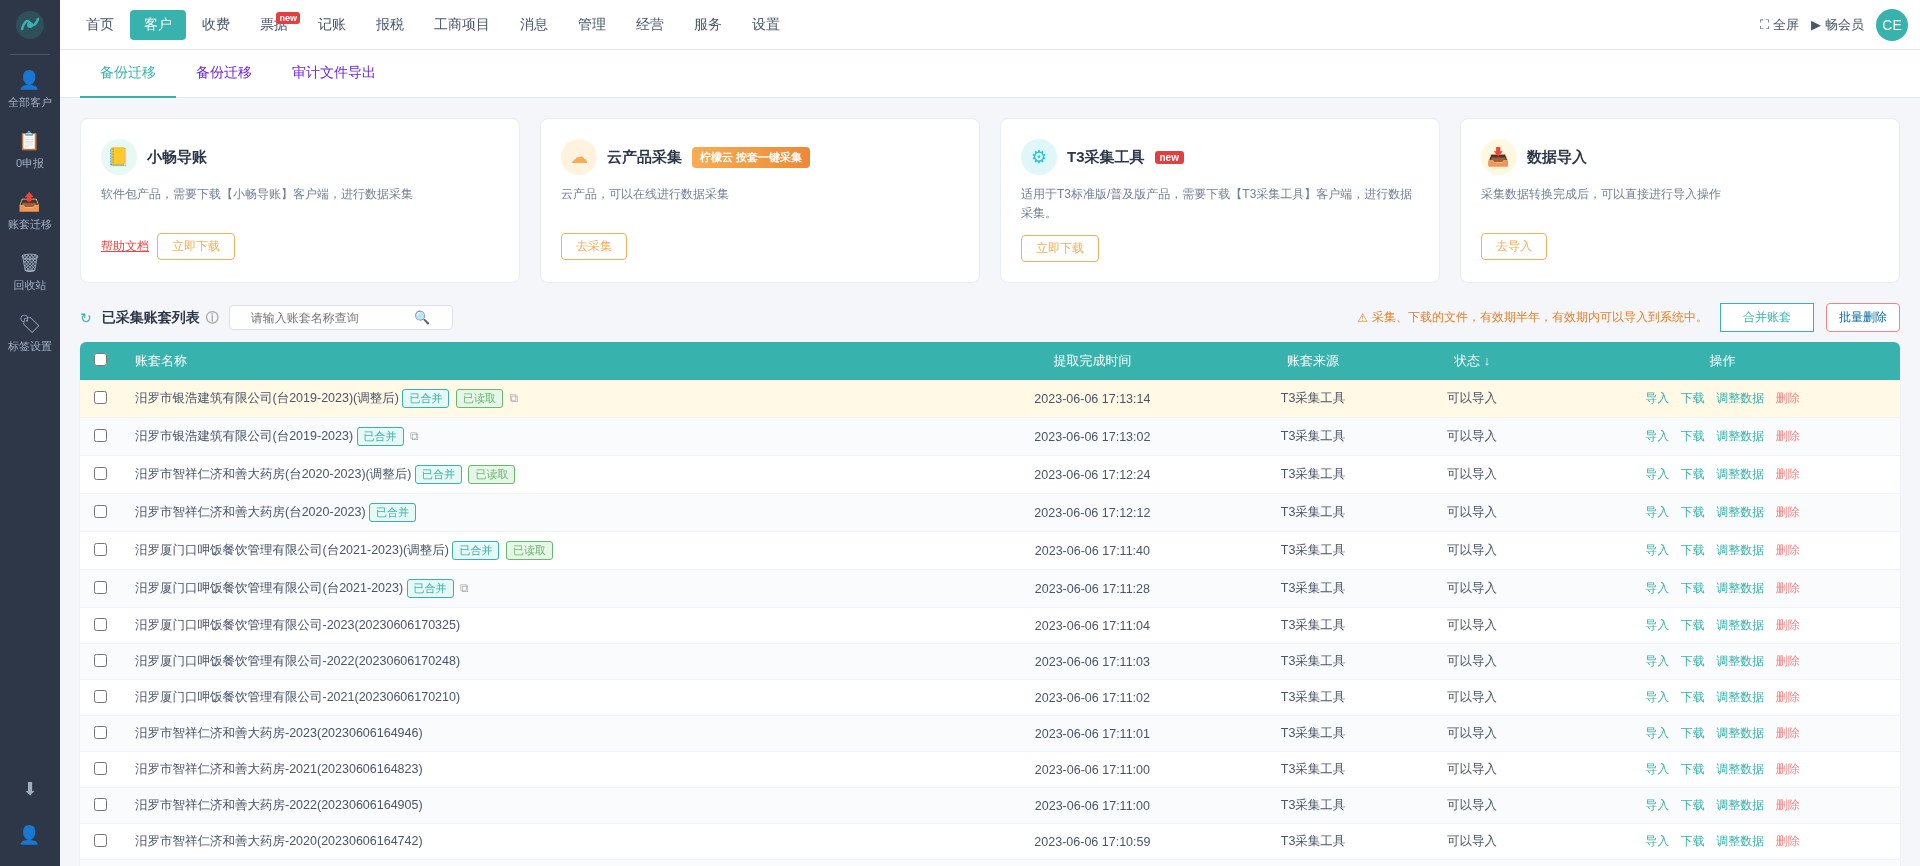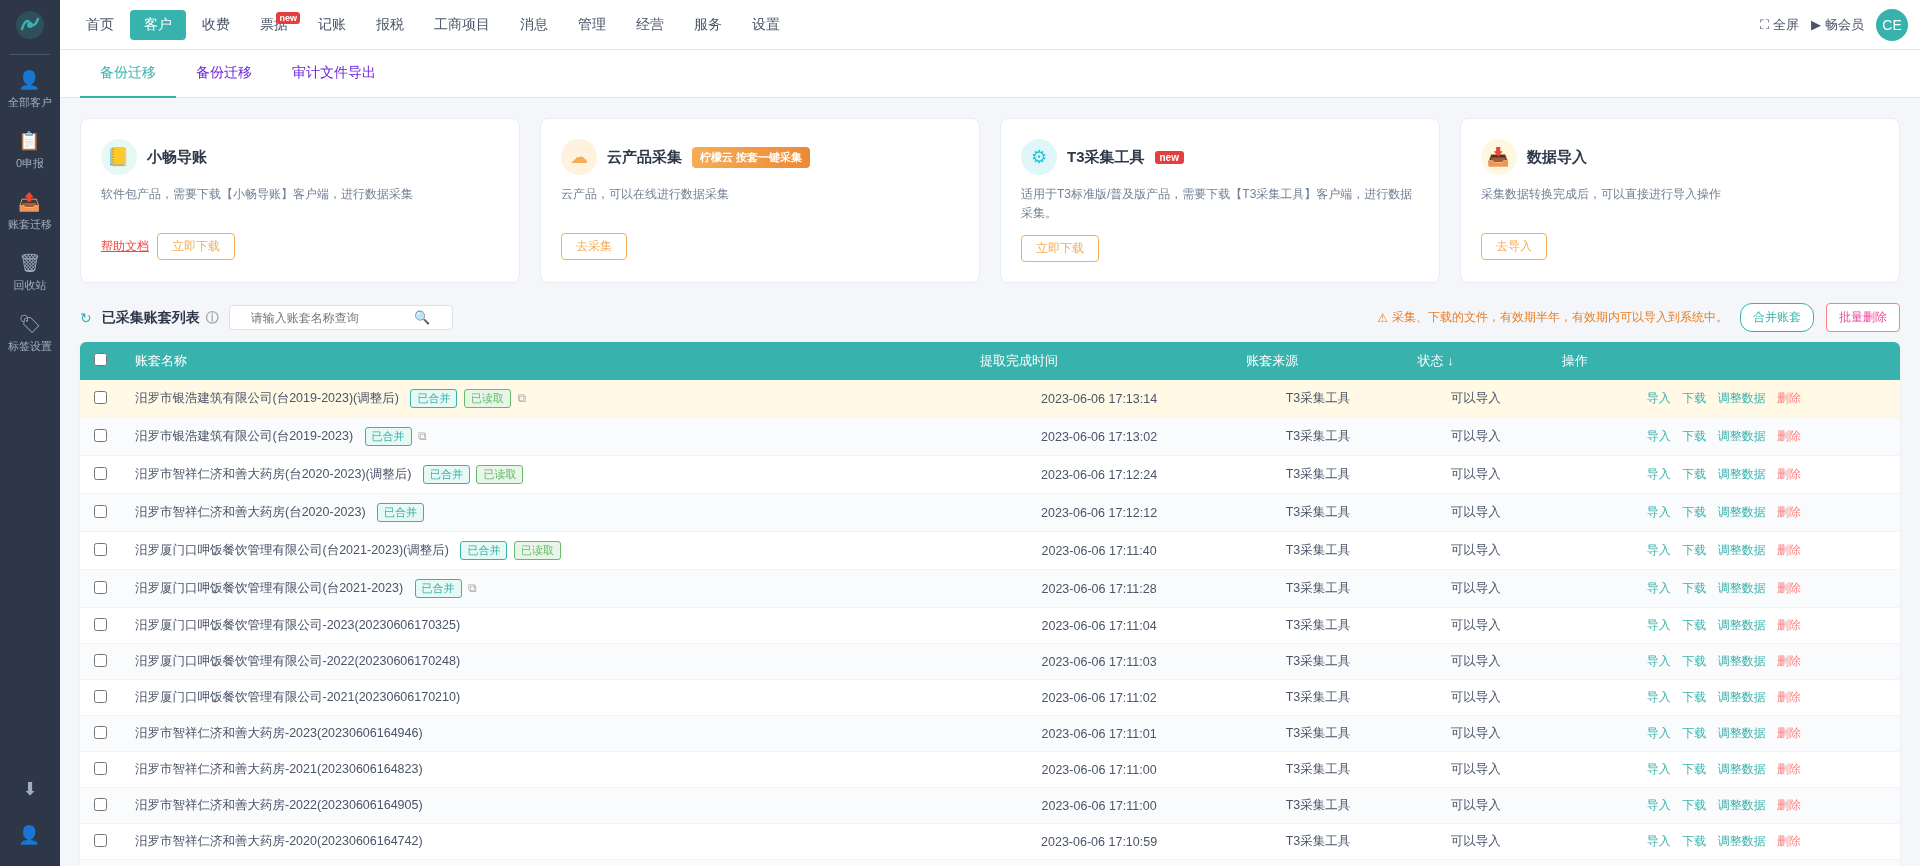--- a/index.html
+++ b/index.html
@@ -241,54 +241,54 @@
     .search-icon-btn { color: #999; cursor: pointer; }
     .table-header-right {
       display: flex;
       align-items: center;
       gap: 12px;
       font-size: 12px;
       color: #718096;
     }
     .warning-text { color: #e67e22; font-size: 12px; display: flex; align-items: center; gap: 4px; }
     .btn-merge {
-      padding: 5px 12px;
-      border-radius: 12px;
+      padding: 5px 22px;
+      border-radius: 0;
       border: 1px solid #38b2ac;
       color: #38b2ac;
       background: #fff;
       cursor: pointer;
       font-size: 12px;
     }
     .btn-batch-delete {
       padding: 5px 12px;
       border-radius: 4px;
       border: 1px solid #fc8181;
-      color: #ec4899;
+      color: #0369a1;
       background: #fff;
       cursor: pointer;
       font-size: 12px;
     }
 
     
     .data-table {
       width: 100%;
       border-collapse: collapse;
       background: #fff;
       border-radius: 6px;
       overflow: hidden;
       box-shadow: 0 1px 3px rgba(0,0,0,0.05);
     }
     .data-table thead tr {
       background: #38b2ac;
       color: #fff;
     }
     .data-table thead th {
       padding: 10px 14px;
-      text-align: left;
+      text-align: center;
       font-weight: 500;
       font-size: 13px;
       white-space: nowrap;
     }
     .data-table thead th:first-child { width: 40px; text-align: center; }
     .data-table thead th:nth-child(2) { text-align: left; }
     .data-table tbody tr {
       border-bottom: 1px solid #f0f4f8;
     }
     .data-table tbody tr:nth-child(even) { background: #fafbfc; }
@@ -313,21 +313,21 @@
       font-size: 12px;
       margin-top: 20px;
     }
     .tag-badge {
       display: inline-block;
       padding: 1px 6px;
       border-radius: 3px;
       font-size: 11px;
       margin-right: 3px;
     }
-    .tag-opened { background: #e6f9f5; color: #38b2ac; border: 1px solid #38b2ac; margin-left: 8px; }
+    .tag-opened { background: #e6f9f5; color: #38b2ac; border: 1px solid #38b2ac; }
     .tag-read { background: #e8f5e9; color: #66bb6a; border: 1px solid #66bb6a; }
 
     .refresh-icon { color: #38b2ac; font-size: 14px; cursor: pointer; }
     .help-icon { color: #aaa; font-size: 13px; cursor: pointer; }
     .checkbox-cell { text-align: center; }
     input[type="checkbox"] { cursor: pointer; }
 
     
     ::-webkit-scrollbar { width: 6px; height: 6px; }
     ::-webkit-scrollbar-track { background: #f1f1f1; }

